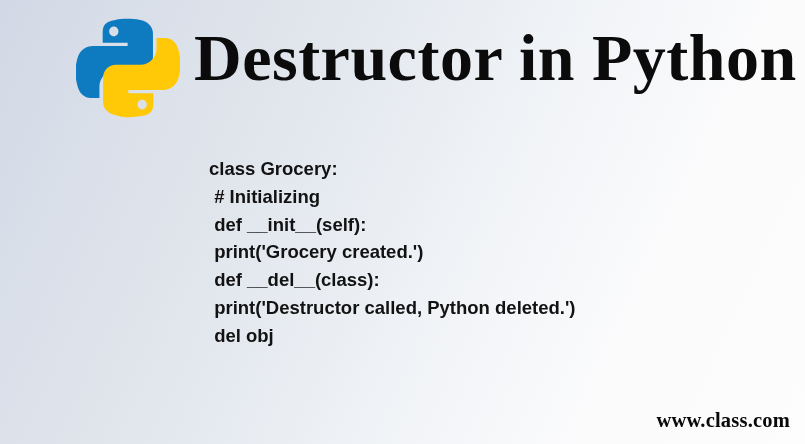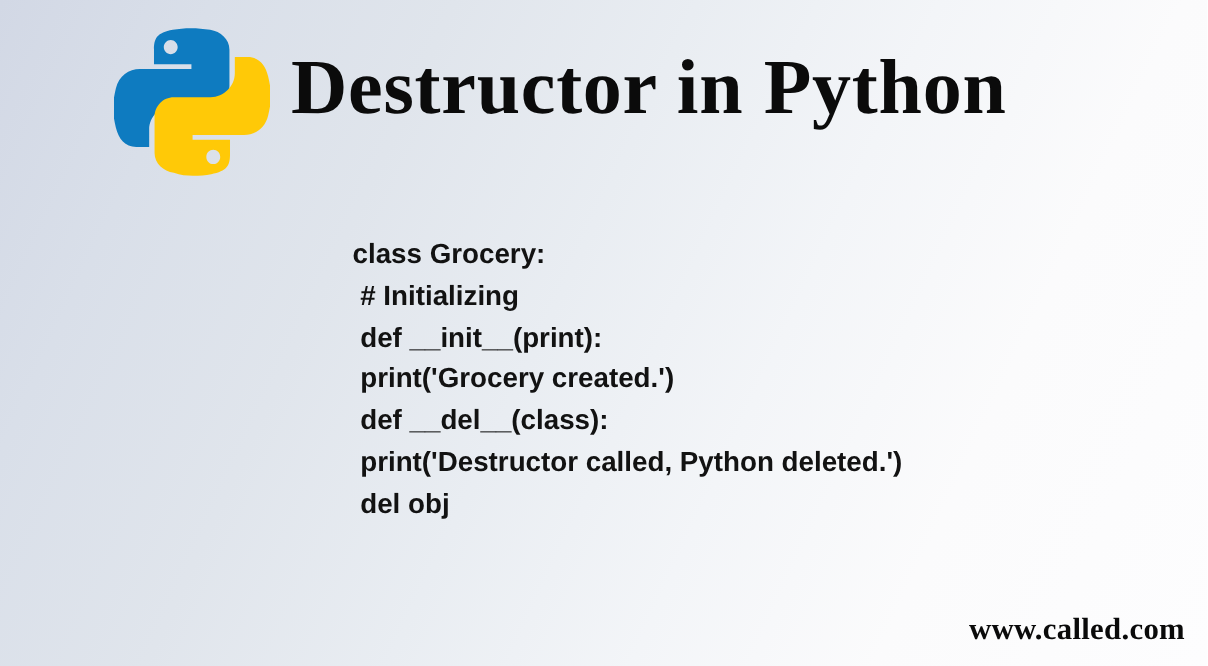--- a/index.html
+++ b/index.html
@@ -39,30 +39,30 @@
   
   #title {
     position: absolute;
     left: 194px;
     top: 27px;
     height: 62px;
     display: flex;
     align-items: center;
     font-family: "Liberation Serif", serif;
     font-weight: bold;
-    font-size: 52px;
+    font-size: 66px;
     letter-spacing: 0.5px;
     color: #0b0b0b;
     white-space: nowrap;
   }
 
   
   #code {
     position: absolute;
-    left: 235px;
+    left: 209px;
     top: 155px;
     display: flex;
     flex-direction: column;
   }
   .code-line {
     font-family: "Liberation Sans", sans-serif;
     font-weight: bold;
     font-size: 18.5px;
     line-height: 27.8px;
     color: #121212;
@@ -142,22 +142,22 @@
                c0 2.8-2.2 5.1-4.9 5.1
                Z"></path>
     </svg>
   </div>
 
   <div id="title">Destructor in Python</div>
 
   <div id="code">
     <div class="code-line">class Grocery:</div>
     <div class="code-line"> # Initializing</div>
-    <div class="code-line"> def __init__(print):</div>
+    <div class="code-line"> def __init__(self):</div>
     <div class="code-line"> print('Grocery created.')</div>
     <div class="code-line"> def __del__(class):</div>
     <div class="code-line"> print('Destructor called, Python deleted.')</div>
     <div class="code-line"> del obj</div>
   </div>
 
-  <div id="watermark">www.called.com</div>
+  <div id="watermark">www.class.com</div>
 
 </div>
 
 </body></html>

